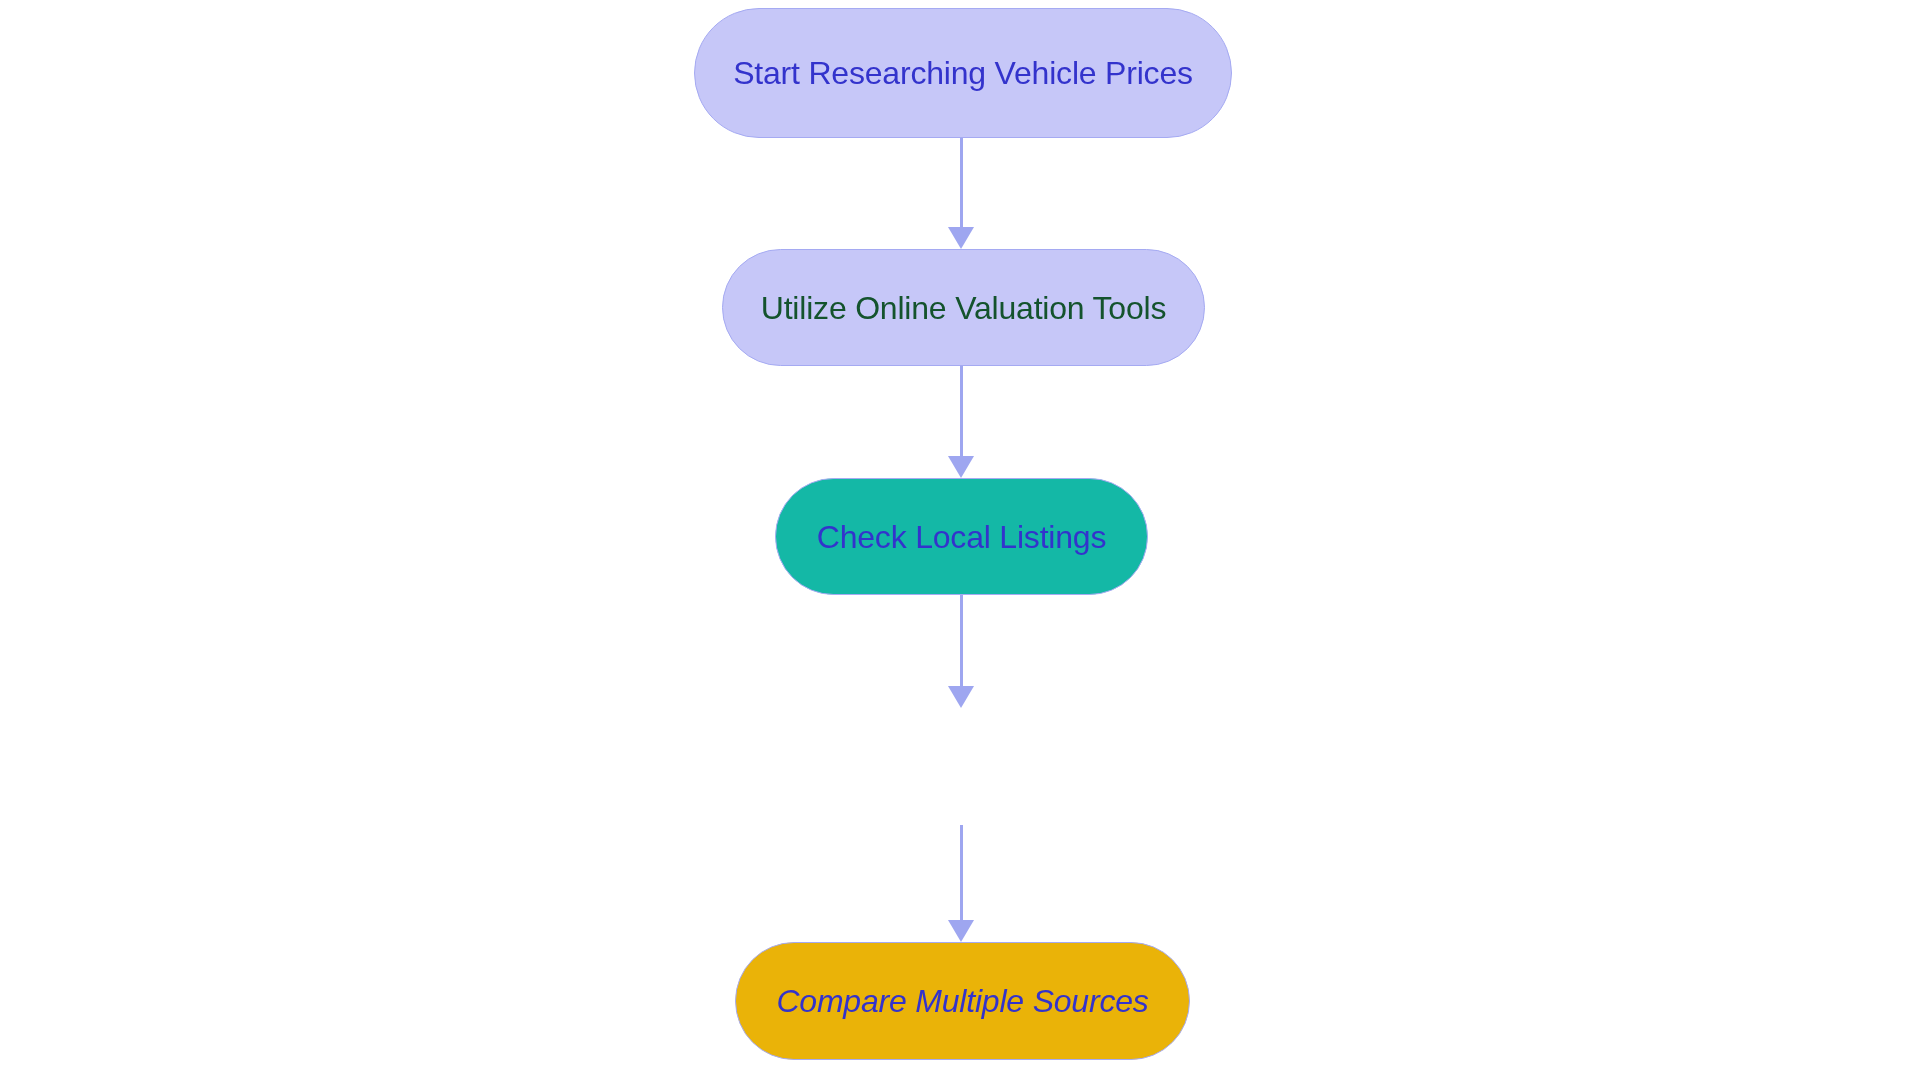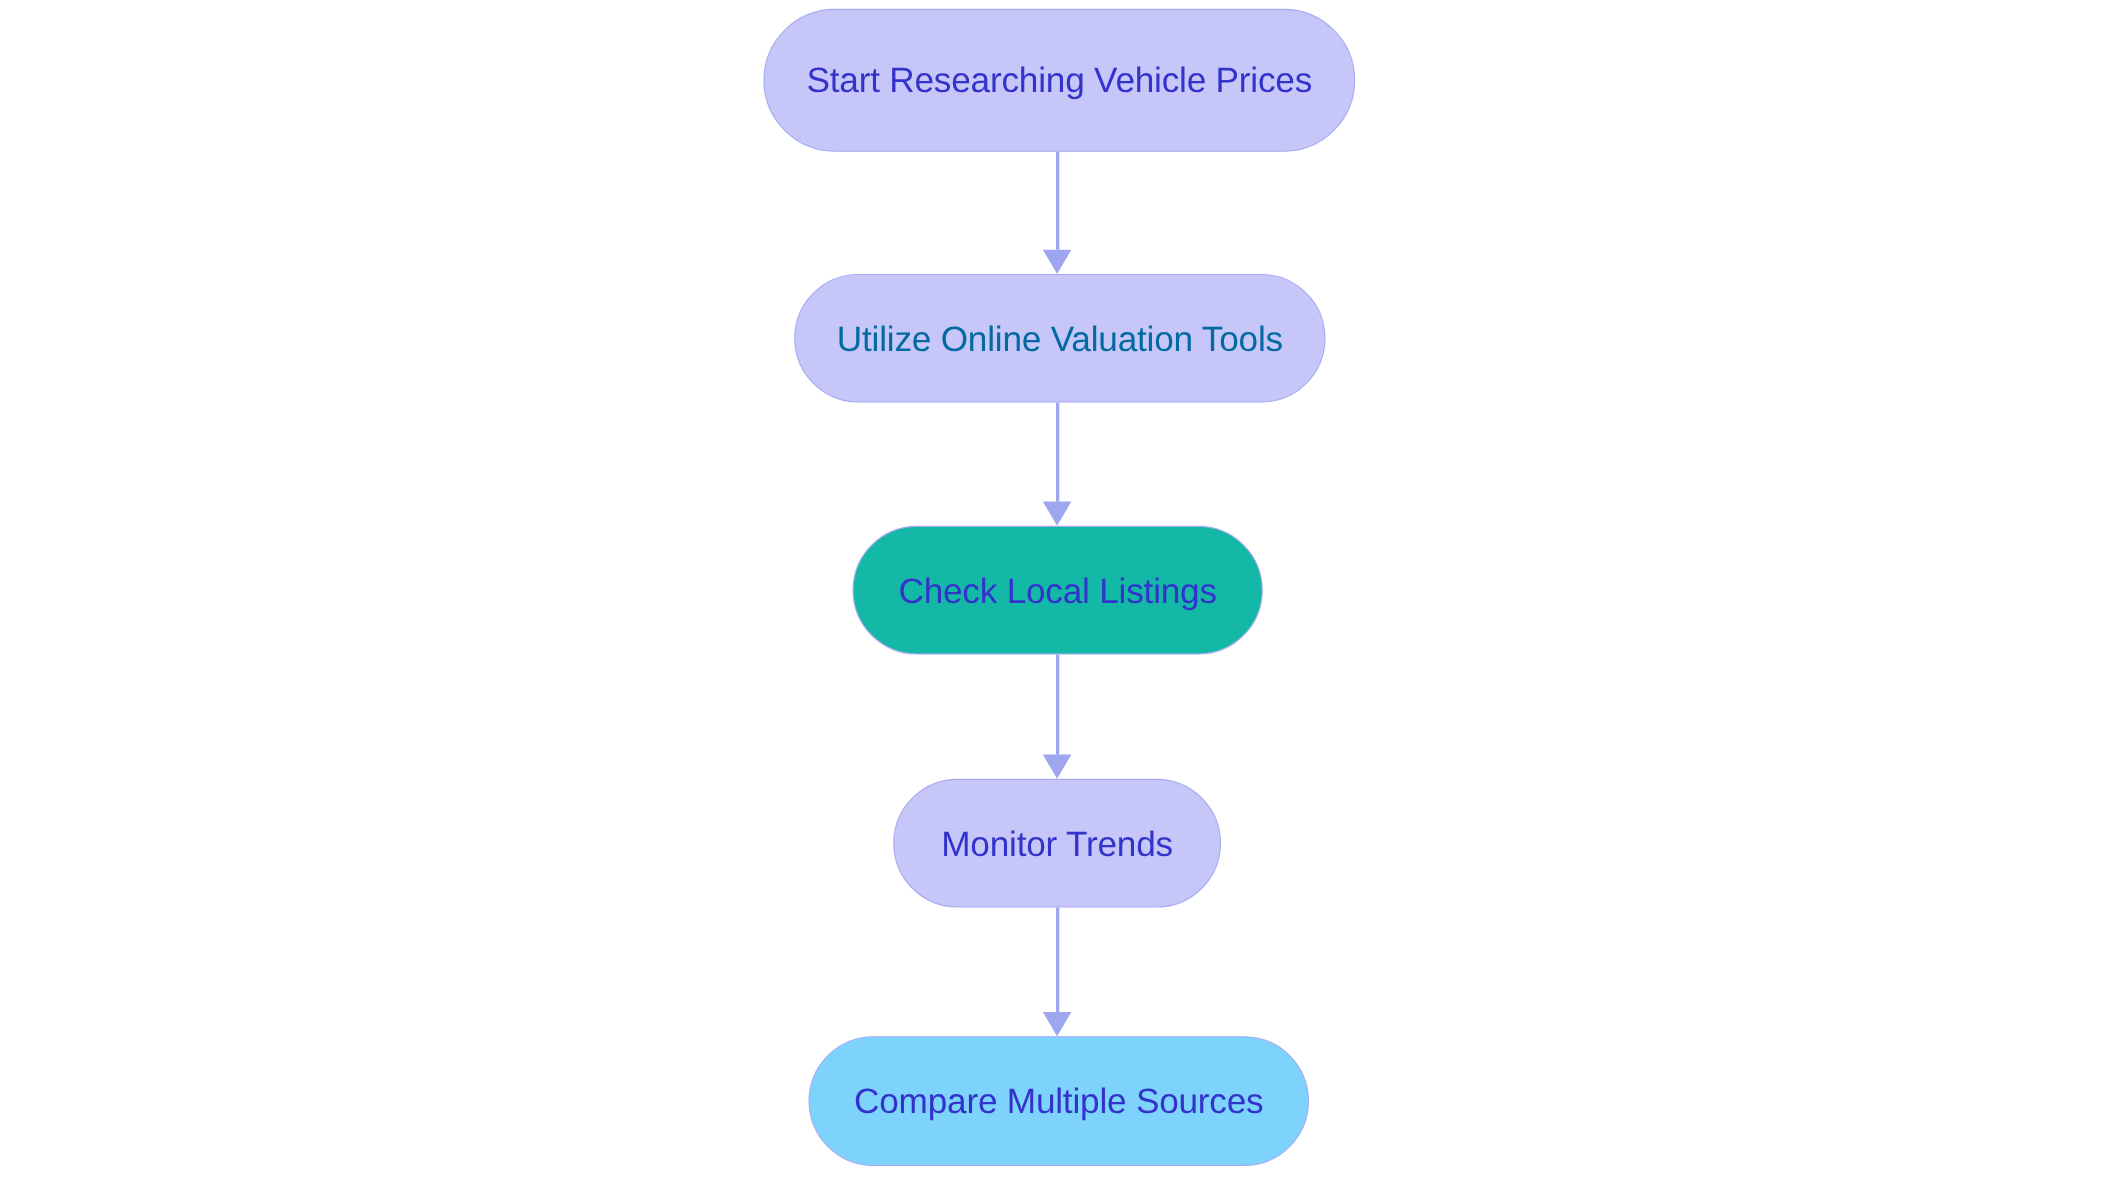--- a/index.html
+++ b/index.html
@@ -87,26 +87,23 @@
     <div class="connector-head" style="top: 91px; border-top-color: rgb(158, 166, 240);"></div>
   </div>
   <div class="connector" style="left: 961px; top: 825px;">
     <div class="connector-shaft" style="height: 95px; background: rgb(158, 166, 240);"></div>
     <div class="connector-head" style="top: 95px; border-top-color: rgb(158, 166, 240);"></div>
   </div>
 
   <div class="flow-node" style="left: 694px; top: 8px; width: 538px; height: 130px; font-size: 32px; background: rgb(198, 199, 248); border-color: rgb(165, 170, 242); color: rgb(51, 51, 204);">
     <span class="flow-node-label">Start Researching Vehicle Prices</span>
   </div>
-  <div class="flow-node" style="left: 722px; top: 249px; width: 483px; height: 117px; font-size: 32px; background: rgb(198, 199, 248); border-color: rgb(165, 170, 242); color: #0369a1;">
+  <div class="flow-node" style="left: 722px; top: 249px; width: 483px; height: 117px; font-size: 32px; background: rgb(198, 199, 248); border-color: rgb(165, 170, 242); color: #14532d;">
     <span class="flow-node-label">Utilize Online Valuation Tools</span>
   </div>
   <div class="flow-node" style="left: 775px; top: 478px; width: 373px; height: 117px; font-size: 32px; background: #14b8a6; border-color: rgb(165, 170, 242); color: rgb(51, 51, 204);">
     <span class="flow-node-label">Check Local Listings</span>
   </div>
-  <div class="flow-node" style="left: 812px; top: 708px; width: 298px; height: 117px; font-size: 32px; background: rgb(198, 199, 248); border-color: rgb(165, 170, 242); color: rgb(51, 51, 204);">
-    <span class="flow-node-label">Monitor Trends</span>
-  </div>
-  <div class="flow-node" style="left: 735px; top: 942px; width: 455px; height: 118px; font-size: 32px; background: #7dd3fc; border-color: rgb(165, 170, 242); color: rgb(51, 51, 204);">
+  <div class="flow-node" style="left: 735px; top: 942px; width: 455px; height: 118px; font-size: 32px; background: #eab308; border-color: rgb(165, 170, 242); color: rgb(51, 51, 204); font-style: italic;">
     <span class="flow-node-label">Compare Multiple Sources</span>
   </div>
 
 </div>
 
 </body></html>

